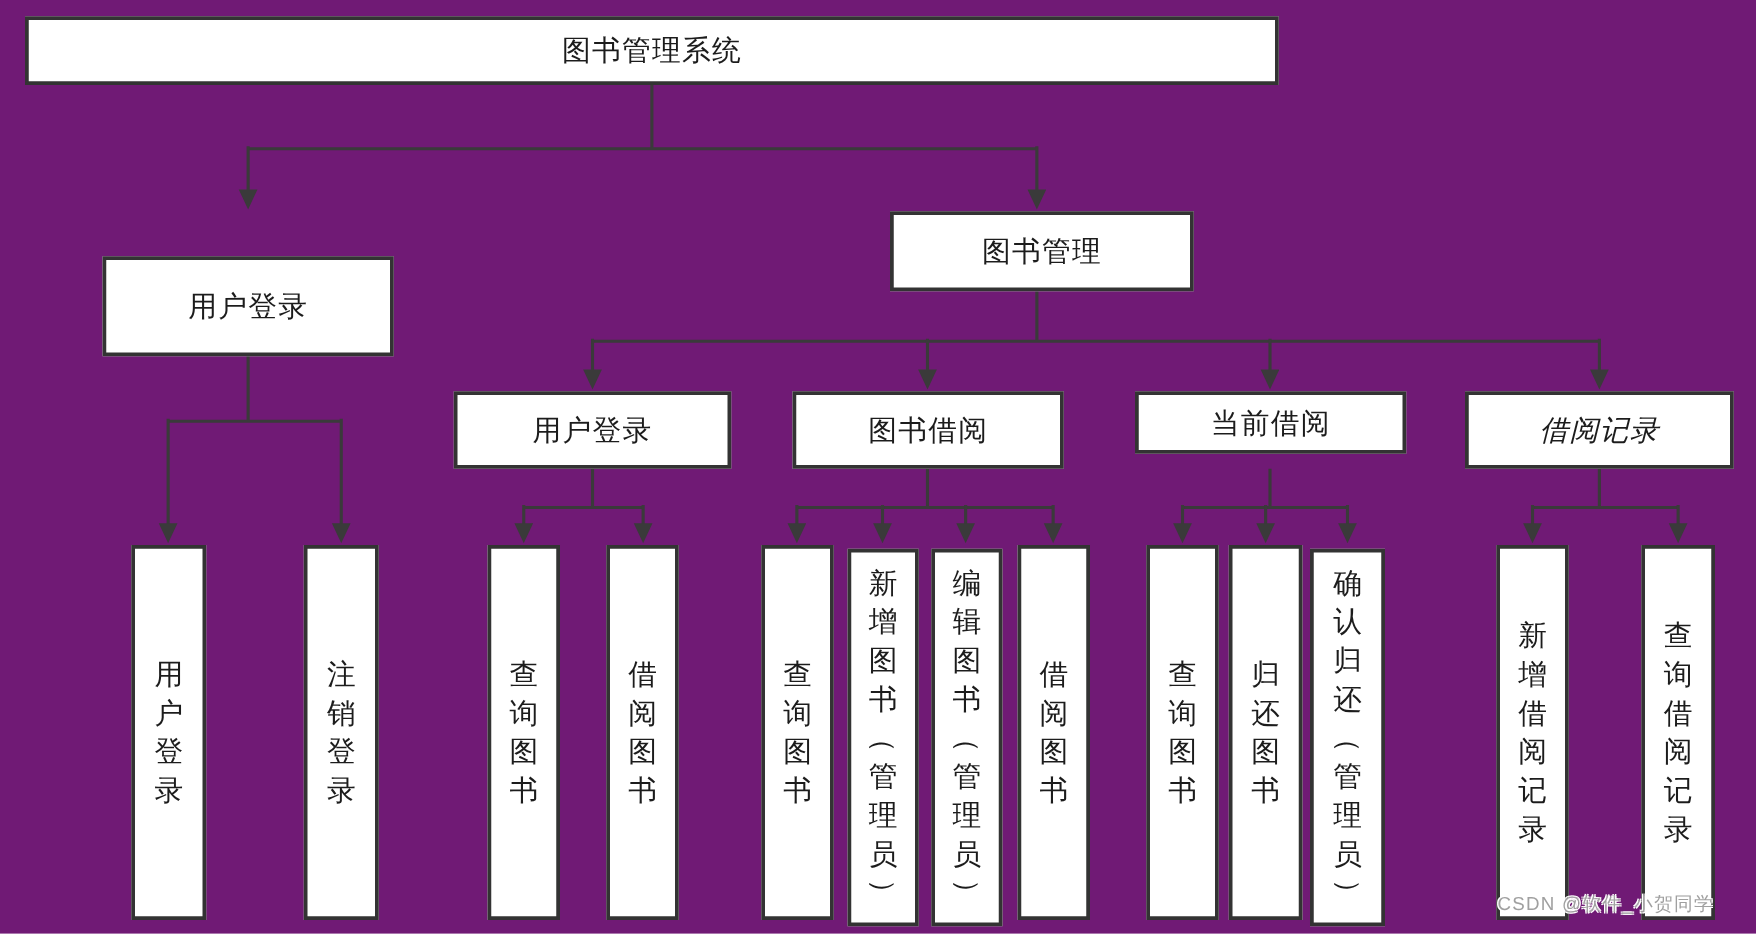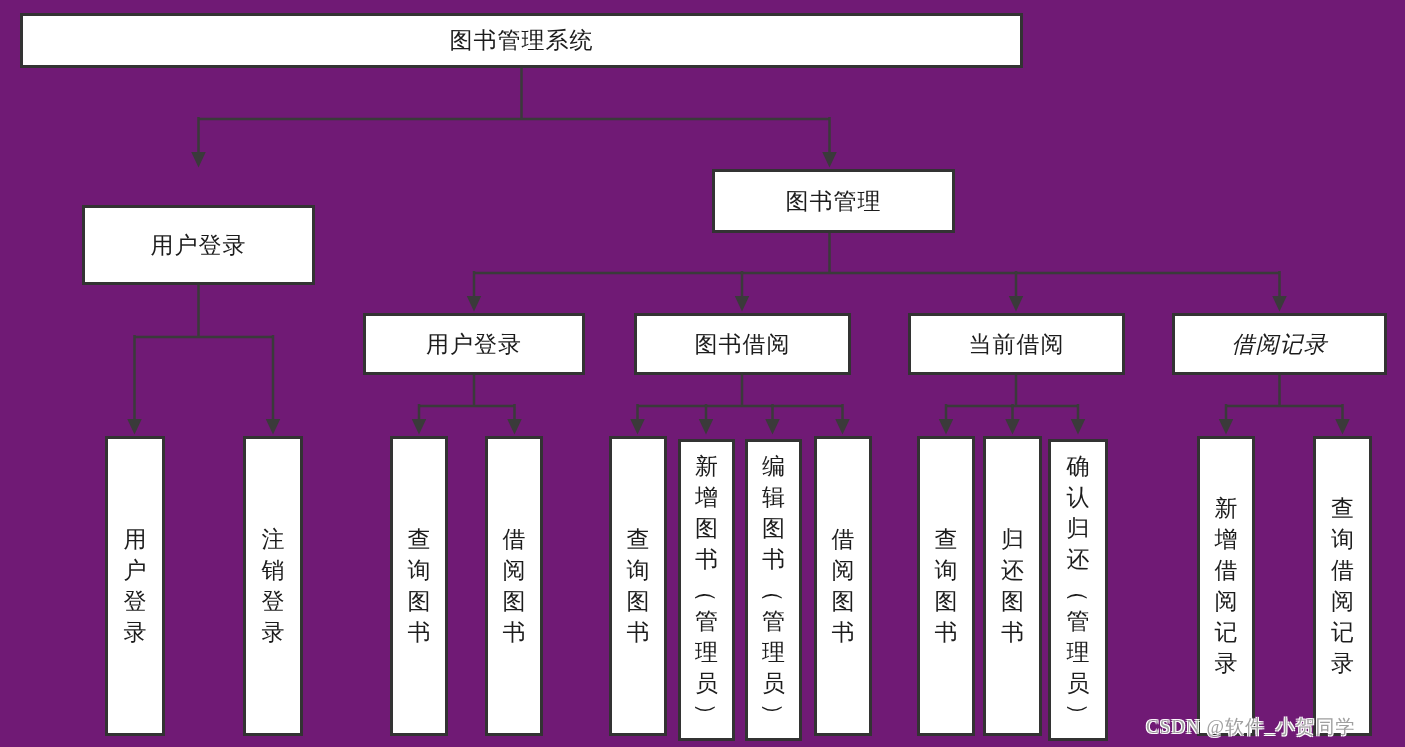--- a/index.html
+++ b/index.html
@@ -10,24 +10,23 @@
   .connectors{position:absolute;left:0;top:0;width:1405px;height:747px;}
   .box{
     position:absolute;box-sizing:border-box;border:3px solid #333333;background:#ffffff;
     display:flex;align-items:center;justify-content:center;
     font-size:23px;color:#1c1c1c;letter-spacing:1px;white-space:nowrap;
   }
   .vbox{flex-direction:column;letter-spacing:0;}
   .vbox .vc{display:block;line-height:31px;font-size:23px;text-align:center;}
   .vbox .rot{transform:rotate(90deg);}
   .watermark{
-    position:absolute;left:1146px;top:714px;font-size:19px;color:#a0a0a0;letter-spacing:1px;
+    position:absolute;left:1198px;top:714px;font-size:15px;color:#a0a0a0;letter-spacing:1px;
     text-shadow:1px 1px 0 #ffffff,-1px -1px 0 #ffffff,1px -1px 0 #ffffff,-1px 1px 0 #ffffff;
     white-space:nowrap;
-    font-family:Liberation Serif, serif;
   }
 </style>
 </head>
 <body>
 
 <div class="stage">
 
   <svg class="connectors" viewBox="0 0 1405 747" xmlns="http://www.w3.org/2000/svg">
     <defs>
       <marker id="ah" markerWidth="8" markerHeight="8" refX="0.6" refY="3" orient="auto" markerUnits="strokeWidth">
@@ -74,21 +73,21 @@
     </g>
   </svg>
 
   <div class="box" style="left:20px;top:13px;width:1003px;height:55px;">图书管理系统</div>
 
   <div class="box" style="left:82px;top:169px;width:233px;height:80px;margin-top:36px;">用户登录</div>
   <div class="box" style="left:712px;top:169px;width:243px;height:64px;font-family:Liberation Serif, serif;">图书管理</div>
 
   <div class="box" style="left:363px;top:313px;width:222px;height:62px;">用户登录</div>
   <div class="box" style="left:634px;top:313px;width:217px;height:62px;">图书借阅</div>
-  <div class="box" style="left:908px;top:313px;width:217px;height:62px;">当前借阅</div>
+  <div class="box" style="left:908px;top:313px;width:217px;height:50px;">当前借阅</div>
   <div class="box" style="left:1172px;top:313px;width:215px;height:62px;font-style:italic;">借阅记录</div>
 
   <div class="box vbox" style="left:105px;top:436px;width:60px;height:300px;">
       <span class="vc">用</span>
       <span class="vc">户</span>
       <span class="vc">登</span>
       <span class="vc">录</span>
     </div>
   <div class="box vbox" style="left:243px;top:436px;width:60px;height:300px;">
       <span class="vc">注</span>

